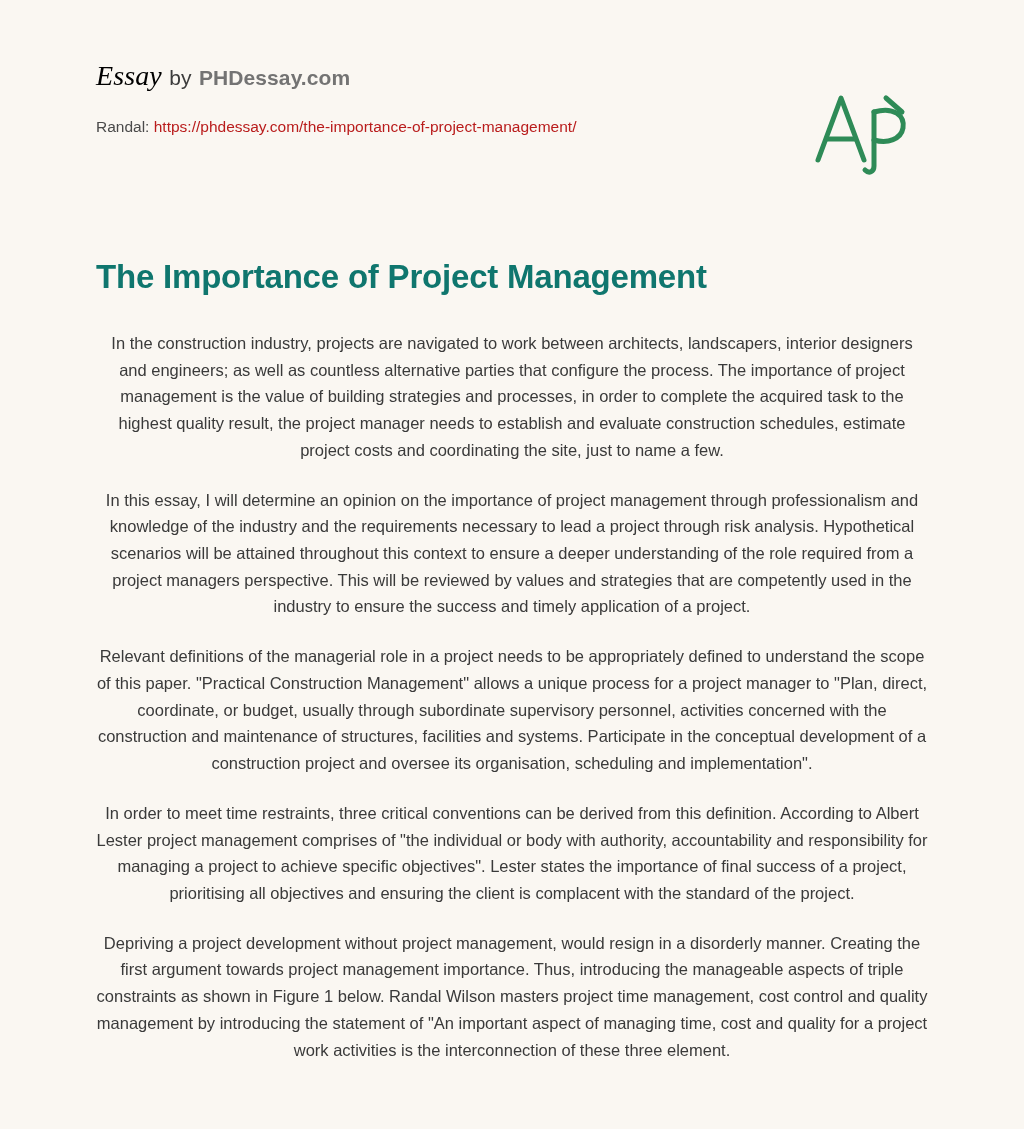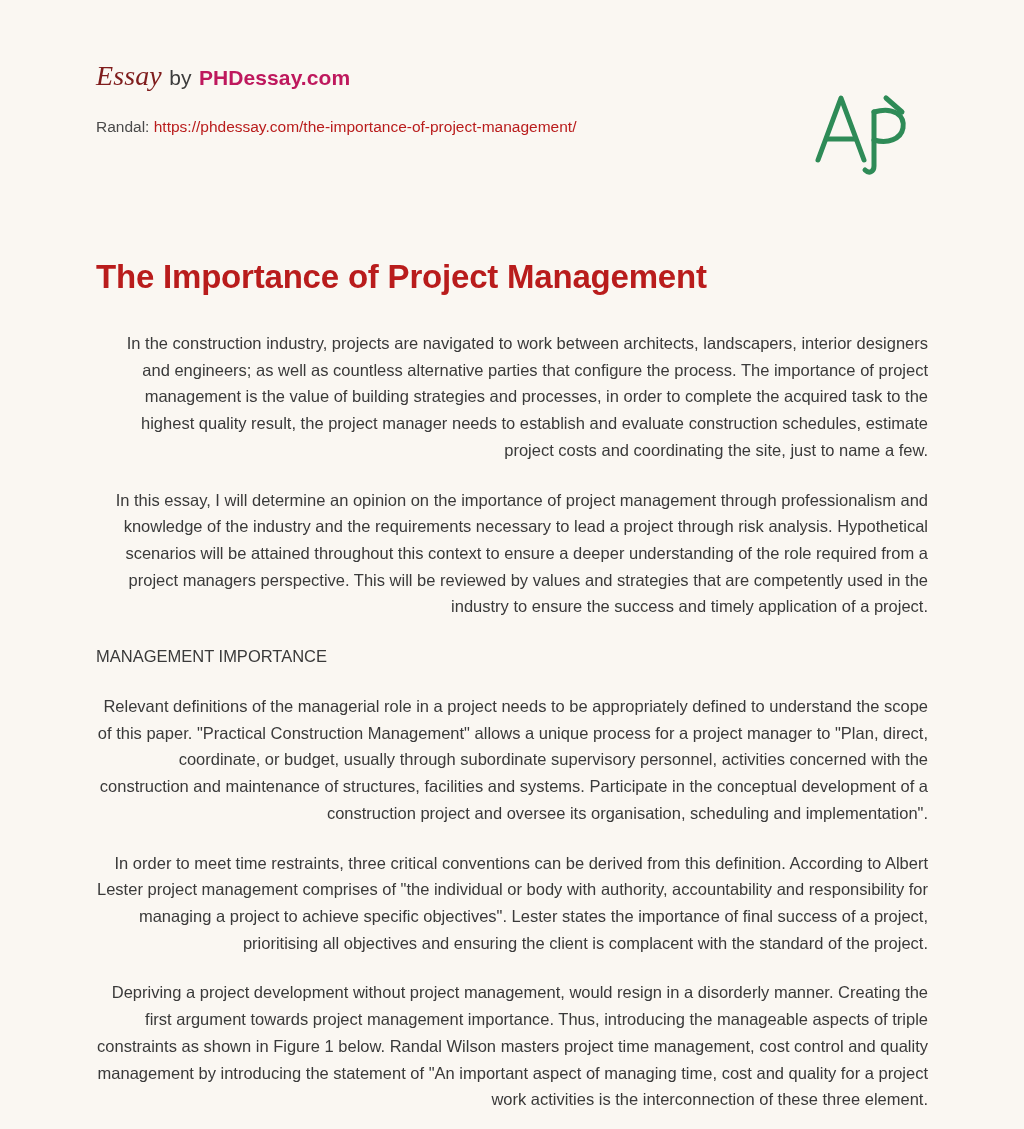--- a/index.html
+++ b/index.html
@@ -27,33 +27,33 @@
   .brand-line {
     font-size: 26px;
     color: #3c3c3c;
     letter-spacing: 0.1px;
     margin-bottom: 26px;
   }
   .brand-essay {
     font-style: italic;
     font-family: "Liberation Serif", serif;
     font-size: 28px;
-    color: #7f1d1d;
+    color: #000000;
   }
   .brand-by {
     font-family: "Liberation Sans", sans-serif;
     font-size: 21px;
     color: #3c3c3c;
     text-align: right;
   }
   .brand-site {
     font-family: "Liberation Sans", sans-serif;
     font-size: 21px;
     font-weight: bold;
-    color: #be185d;
+    color: #737373;
   }
   .source-line {
     font-size: 15.5px;
     color: #4a4a4a;
   }
   .source-label {
     color: #4a4a4a;
   }
   .source-url {
     color: #b91c1c;
@@ -66,30 +66,30 @@
     top: 22px;
     width: 110px;
     height: 95px;
   }
   .logo svg {
     display: block;
   }
   h1.title {
     font-size: 33px;
     font-weight: bold;
-    color: #b91c1c;
+    color: #0f766e;
     margin: 88px 0 34px 0;
     letter-spacing: -0.2px;
   }
   p.para {
     font-size: 16.5px;
     line-height: 1.62;
     color: #3a3a3a;
     margin: 4px 0 23px 0;
-    text-align: right;
+    text-align: center;
   }
   .heading-plain {
     font-size: 16.5px;
     line-height: 1.62;
     color: #3a3a3a;
     margin: 0 0 23px 0;
   }
 </style>
 </head>
 <body>
@@ -119,18 +119,17 @@
           <path d="M78 16 L94 30"></path>
         </g>
       </svg>
     </div>
   </div>
 
   <h1 class="title">The Importance of Project Management</h1>
 
   <p class="para">In the construction industry, projects are navigated to work between architects, landscapers, interior designers and engineers; as well as countless alternative parties that configure the process. The importance of project management is the value of building strategies and processes, in order to complete the acquired task to the highest quality result, the project manager needs to establish and evaluate construction schedules, estimate project costs and coordinating the site, just to name a few.</p>
   <p class="para">In this essay, I will determine an opinion on the importance of project management through professionalism and knowledge of the industry and the requirements necessary to lead a project through risk analysis. Hypothetical scenarios will be attained throughout this context to ensure a deeper understanding of the role required from a project managers perspective. This will be reviewed by values and strategies that are competently used in the industry to ensure the success and timely application of a project.</p>
-  <p class="heading-plain">MANAGEMENT IMPORTANCE</p>
   <p class="para">Relevant definitions of the managerial role in a project needs to be appropriately defined to understand the scope of this paper. "Practical Construction Management" allows a unique process for a project manager to "Plan, direct, coordinate, or budget, usually through subordinate supervisory personnel, activities concerned with the construction and maintenance of structures, facilities and systems. Participate in the conceptual development of a construction project and oversee its organisation, scheduling and implementation".</p>
   <p class="para">In order to meet time restraints, three critical conventions can be derived from this definition. According to Albert Lester project management comprises of "the individual or body with authority, accountability and responsibility for managing a project to achieve specific objectives". Lester states the importance of final success of a project, prioritising all objectives and ensuring the client is complacent with the standard of the project.</p>
   <p class="para">Depriving a project development without project management, would resign in a disorderly manner. Creating the first argument towards project management importance. Thus, introducing the manageable aspects of triple constraints as shown in Figure 1 below. Randal Wilson masters project time management, cost control and quality management by introducing the statement of "An important aspect of managing time, cost and quality for a project work activities is the interconnection of these three element.</p>
 
 </div>
 
 </body></html>

